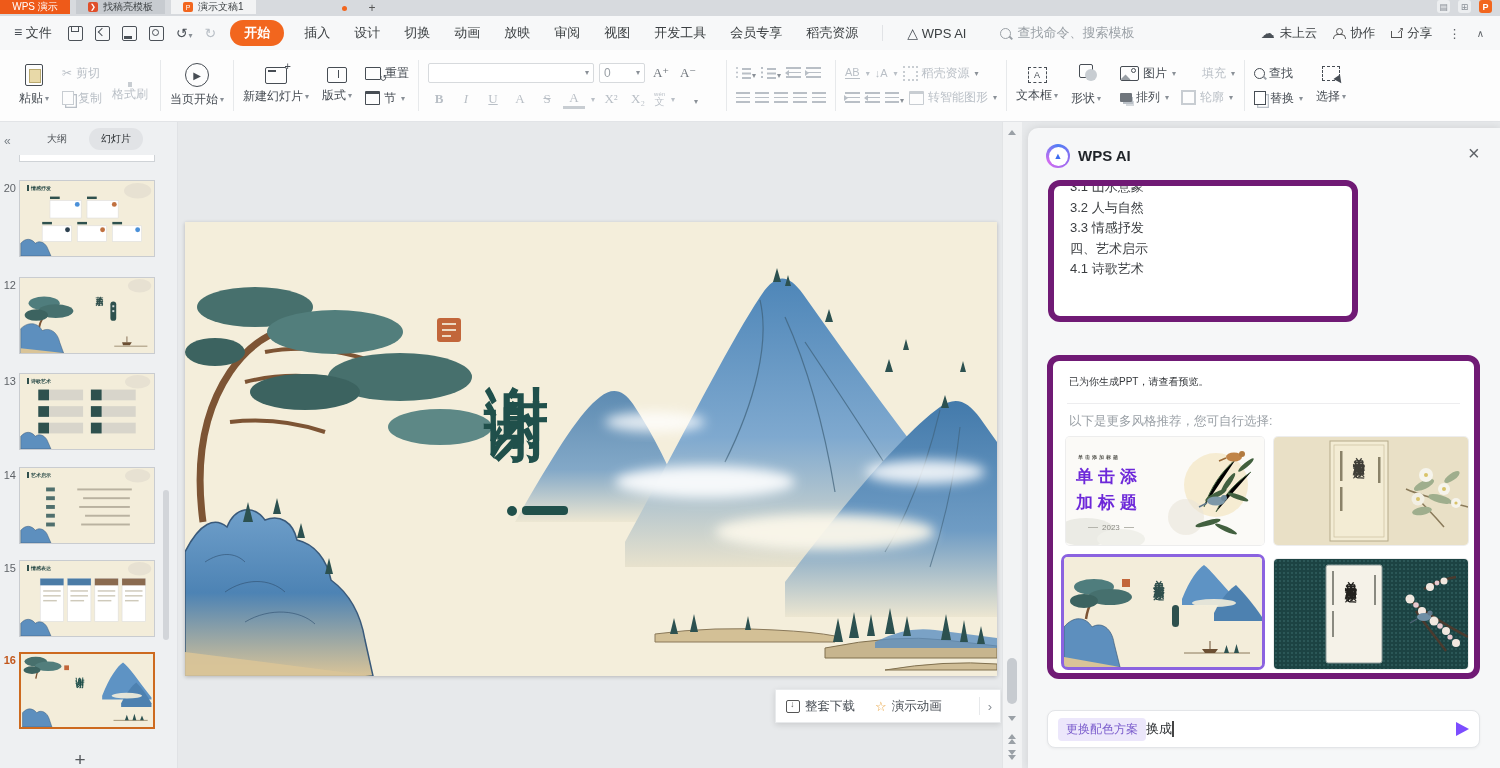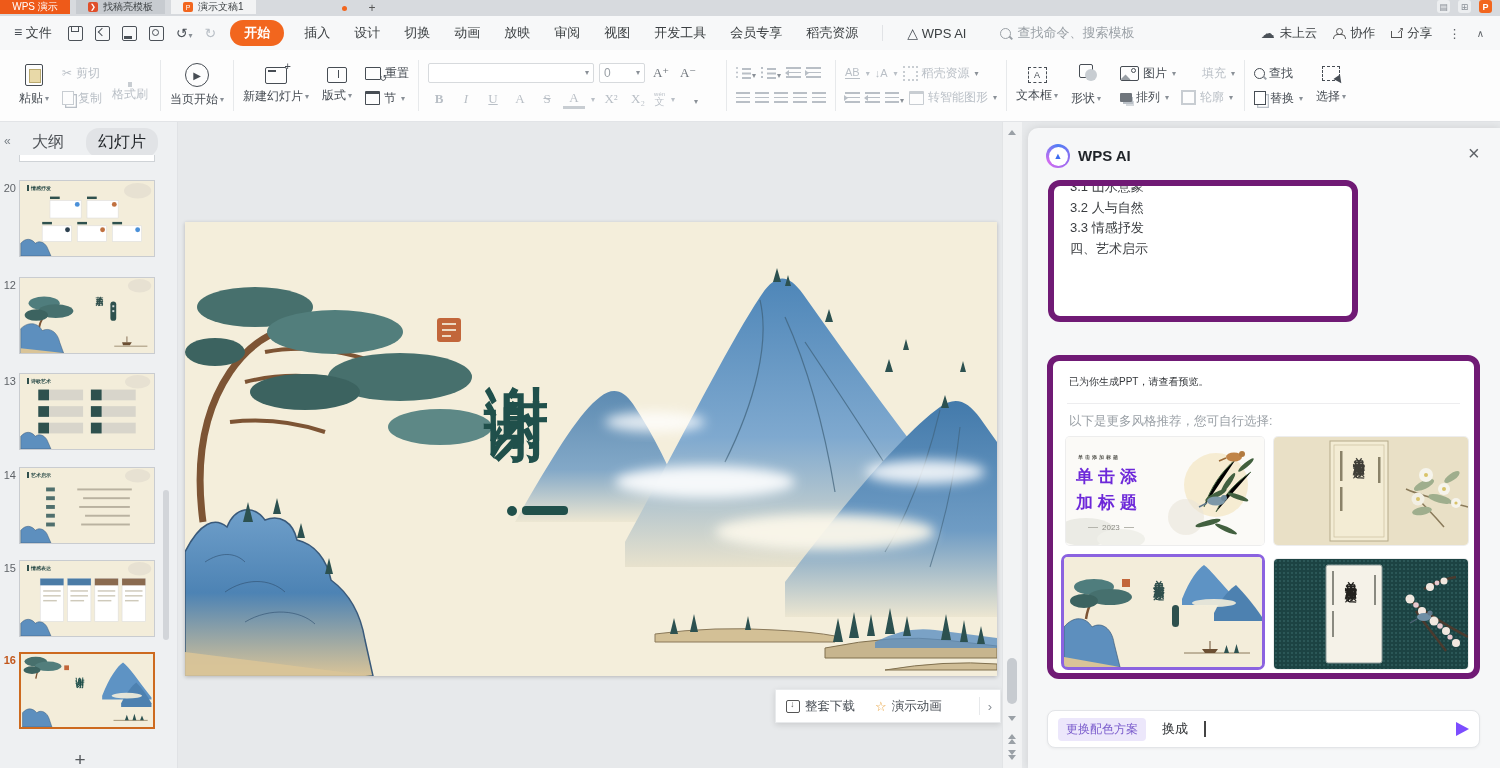--- a/index.html
+++ b/index.html
@@ -93,21 +93,21 @@
   .ic-sel{width:16px;height:13px;border:1.4px dashed #474d54}
   .ic-sel::after{content:"";position:absolute;right:-4px;bottom:-4px;border-style:solid;border-width:8px 4px 0 4px;border-color:#474d54 transparent transparent transparent;transform:rotate(-35deg)}
   .ic-ab{font-size:11px;letter-spacing:0;border-bottom:1.4px solid #b9bfc6;line-height:1}
   .pin{display:inline-flex;flex-direction:column;align-items:center;line-height:1}
   .pin i{font-style:normal;font-size:6px}
   .pin b{font-weight:normal;font-size:10px}
   
   .sidebar{position:absolute;left:0;top:122px;width:178px;height:646px;background:#eef0f2;border-right:1px solid #e0e2e5;box-sizing:border-box}
   .collapse{position:absolute;left:4px;top:12px;font-size:12px;color:#7a8087}
   .stabs{position:absolute;left:0;top:6px;width:178px;display:flex;justify-content:center;gap:10px}
-  .stab{font-size:16px;color:#51555a;padding:4px 12px}
+  .stab{font-size:10px;color:#51555a;padding:4px 12px}
   .stab.on{background:#e1e3e6;border-radius:13px;color:#1f2327}
   .sliver{position:absolute;left:19px;top:33px;width:136px;height:7px;background:#fff;border:1px solid #cfd3d7;border-top:none;box-sizing:border-box}
   .thumb{position:absolute;left:0;width:178px;height:78px}
   .tnum{position:absolute;left:2px;top:2px;width:14px;text-align:right;font-size:11px;color:#5f6368}
   .thumb.sel .tnum{color:#c2571c;font-weight:bold}
   .tframe{position:absolute;left:19px;top:0;width:136px;height:77px;background:#f3edda;border:1px solid #c9ccd0;box-sizing:border-box;overflow:hidden}
   .thumb.sel .tframe{border:2px solid #cd6a1f}
   .ttl{position:absolute;left:7px;top:4px;font-size:5px;color:#2f4f4c;border-left:2px solid #2f4f4c;padding-left:2px;line-height:1.2;font-weight:bold}
   .vmini{position:absolute;writing-mode:vertical-rl;text-orientation:upright;color:#2f4f4c;font-weight:bold;font-family:"DejaVu Serif","Liberation Serif",serif}
   .sscroll{position:absolute;left:163px;top:368px;width:6px;height:150px;border-radius:3px;background:#d2d5d9}
@@ -146,21 +146,21 @@
   .mdiv{position:absolute;left:14px;right:14px;top:42px;height:1px;background:#ededef}
   .more{position:absolute;left:16px;top:52px;font-size:12.5px;color:#9aa0a6}
   .tpl{position:absolute;border-radius:4px;overflow:hidden;box-shadow:0 0 0 1px rgba(0,0,0,.07)}
   .tpl svg{display:block}
   .tpl.selp{border:3px solid #8b63e0;border-radius:7px;box-shadow:none}
   .t1sub{position:absolute;left:12px;top:17px;font-size:5px;letter-spacing:2px;color:#55554f;font-weight:bold}
   .t1line{position:absolute;left:10px;font-size:17px;font-weight:bold;letter-spacing:5px;color:#6d28d9;font-family:"DejaVu Serif","Liberation Serif",serif}
   .t1year{position:absolute;left:22px;top:86px;font-size:8px;color:#8a8a84;display:flex;align-items:center;gap:4px}
   .dash{width:10px;height:1px;background:#b5b5ad;display:inline-block}
   .tvtext{position:absolute;writing-mode:vertical-rl;text-orientation:upright;font-weight:bold;font-family:"DejaVu Serif","Liberation Serif",serif}
-  .aiinput{position:absolute;left:19px;top:582px;width:433px;height:38px;background:#fff;border:1px solid #e3e5e8;border-radius:8px;display:flex;align-items:center;padding:0 10px;gap:16px;box-sizing:border-box;box-shadow:0 1px 3px rgba(0,0,0,.05)}
+  .aiinput{position:absolute;left:19px;top:582px;width:433px;height:38px;background:#fff;border:1px solid #e3e5e8;border-radius:8px;display:flex;align-items:center;padding:0 10px;gap:0;box-sizing:border-box;box-shadow:0 1px 3px rgba(0,0,0,.05)}
   .chip{background:#ece7fb;color:#7a5ccc;font-size:12px;padding:3px 8px;border-radius:4px;white-space:nowrap}
   .ival{font-size:13px;color:#2b2e31}
   .caret{width:1.5px;height:16px;background:#444;display:inline-block}
   .send{width:0;height:0;border-style:solid;border-width:7px 0 7px 13px;border-color:transparent transparent transparent #7c4dff;margin-left:auto}
   .t4bg{background:#1c4343;background-image:radial-gradient(#2b5757 1px,transparent 1px);background-size:4px 4px}
 </style>
 </head>
 <body>
 
 <div class="tabbar">
@@ -702,20 +702,21 @@
     </span>
   <span class="aititle">WPS AI</span>
   <span class="aiclose">×</span>
 
   <div class="card outcard">
     <ul class="outlist">
       <li>3.1 山水意象</li>
       <li>3.2 人与自然</li>
       <li>3.3 情感抒发</li>
       <li>四、艺术启示</li>
+      <li>4.1 诗歌艺术</li>
     </ul>
   </div>
 
   <div class="card msgcard">
     <div class="msg">已为你生成PPT，请查看预览。</div>
     <div class="mdiv"></div>
     <div class="more">以下是更多风格推荐，您可自行选择:</div>
 
     <div class="tpl" style="left:13px;top:76px;width:198px;height:108px">
       <svg width="198" height="108" viewBox="0 0 198 108">

